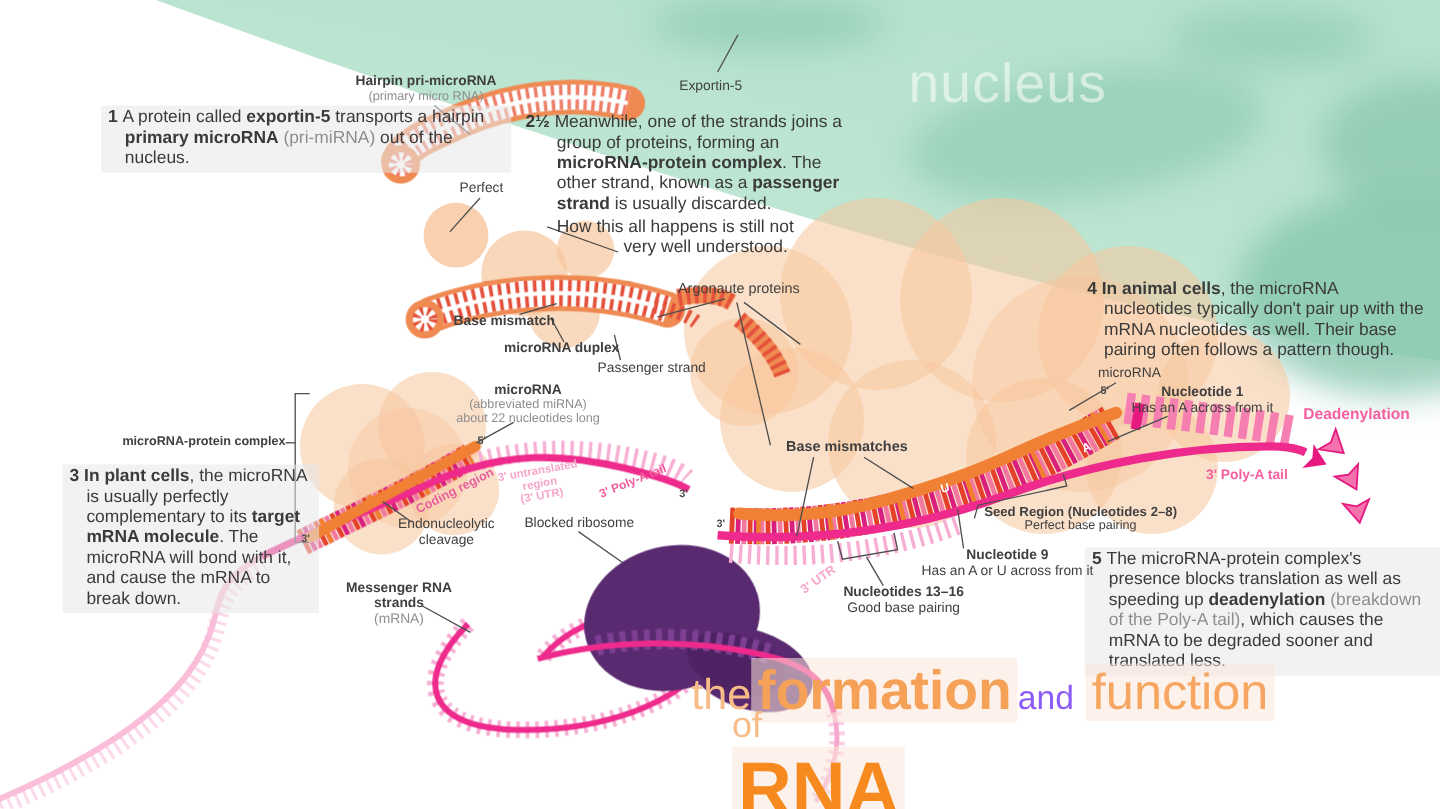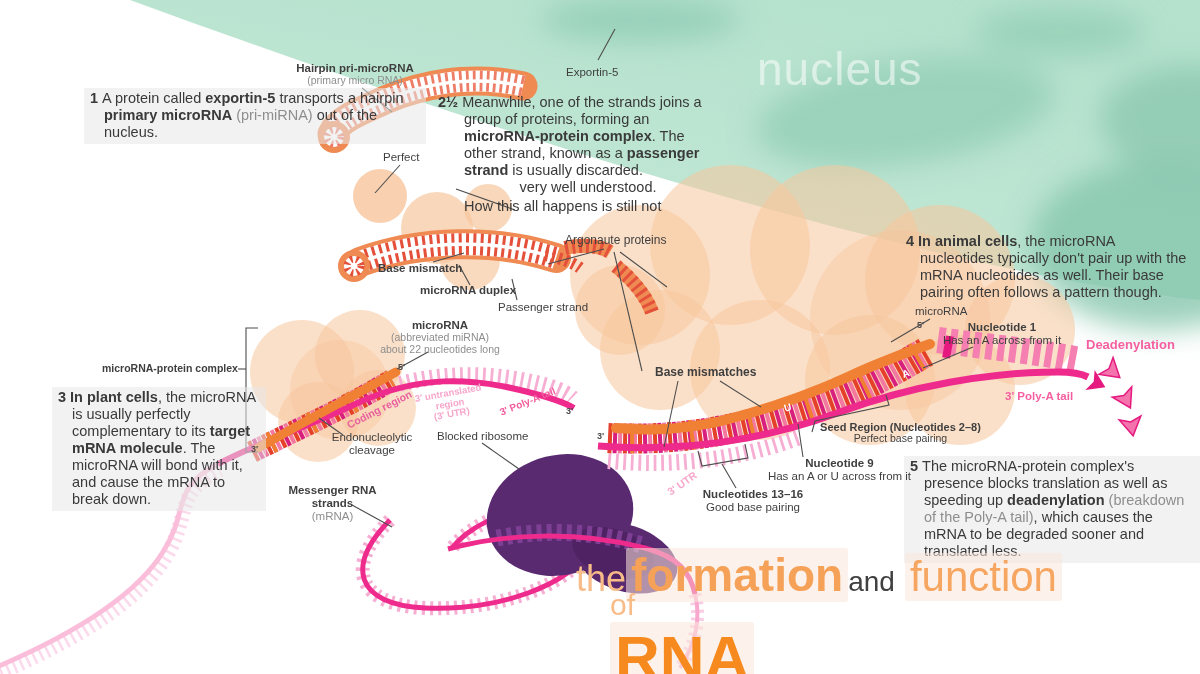--- a/index.html
+++ b/index.html
@@ -200,22 +200,22 @@
 
 <div class="nucleus-word" style="left:757px;top:42px;">nucleus</div>
 
 <div class="step" style="left:84px;top:88px;width:316px;">
   <b>1 </b><span>A protein called </span><b>exportin-5</b><span> transports a hairpin </span><b>primary microRNA</b><span class="gy"> (pri-miRNA) </span><span>out of the nucleus.</span>
 </div>
 
 
 <div class="step" style="left:438px;top:92px;width:248px;background:none;padding-left:26px;text-indent:-26px;">
   <b>2½ </b><span>Meanwhile, one of the strands joins a group of proteins, forming an </span><b>microRNA-protein complex</b><span>. The other strand, known as a </span><b>passenger strand</b><span> is usually discarded.</span>
+  <div style="text-indent:0;margin-top:2px;">How this all happens is still not</div>
   <div style="text-indent:0;text-align:center;">very well understood.</div>
-  <div style="text-indent:0;margin-top:2px;">How this all happens is still not</div>
 </div>
 
 <div class="step" style="left:52px;top:387px;width:188px;">
   <b>3 </b><b>In plant cells</b><span>, the microRNA is usually perfectly complementary to its </span><b>target mRNA molecule</b><span>. The microRNA will bond with it, and cause the mRNA to break down.</span>
 </div>
 
 <div class="step" style="left:900px;top:231px;width:268px;background:none;">
   <b>4 </b><b>In animal cells</b><span>, the microRNA nucleotides typically don't pair up with the mRNA nucleotides as well. Their base pairing often follows a pattern though.</span>
 </div>
 
@@ -298,21 +298,21 @@
 <div class="marker" style="left:597px;top:431px;">3'</div>
 <div class="marker" style="left:917px;top:320px;">5'</div>
 
 <div class="baseletter" style="left:902px;top:368px;transform:rotate(-20deg);">A</div>
 <div class="baseletter" style="left:784px;top:402px;transform:rotate(-14deg);">U</div>
 
 <div class="title" style="left:576px;top:548px;">
   <div class="trow">
     <span style="font-size:36px;color:#f7bc87;">the</span>
     <span class="hl" style="font-size:46px;font-weight:bold;color:#f5a158;">formation</span>
-    <span style="font-size:28px;color:#404040;">and</span>
+    <span style="font-size:28px;color:#8b5cf6;">and</span>
     <span class="hl" style="font-size:42px;color:#f6a660;margin-left:10px;">function</span>
   </div>
   <div class="trow" style="margin-top:-14px;margin-left:34px;flex-direction:column;">
     <span style="font-size:30px;color:#f7bc87;">of</span>
     <span class="hl" style="font-size:62px;font-weight:bold;color:#f68a1e;">RNA</span>
     <span style="font-size:54px;color:#f79e41;">s</span>
   </div>
 </div>
 
 </div>

